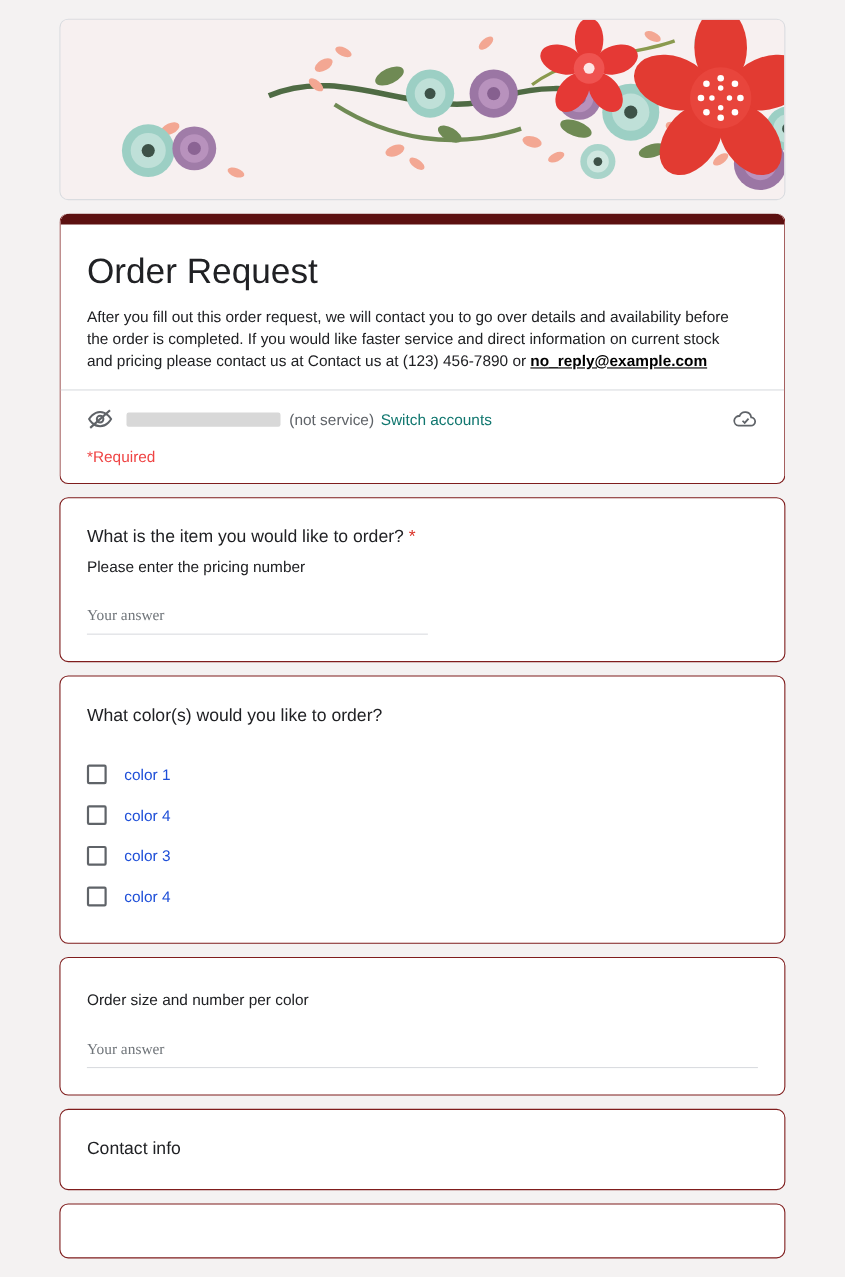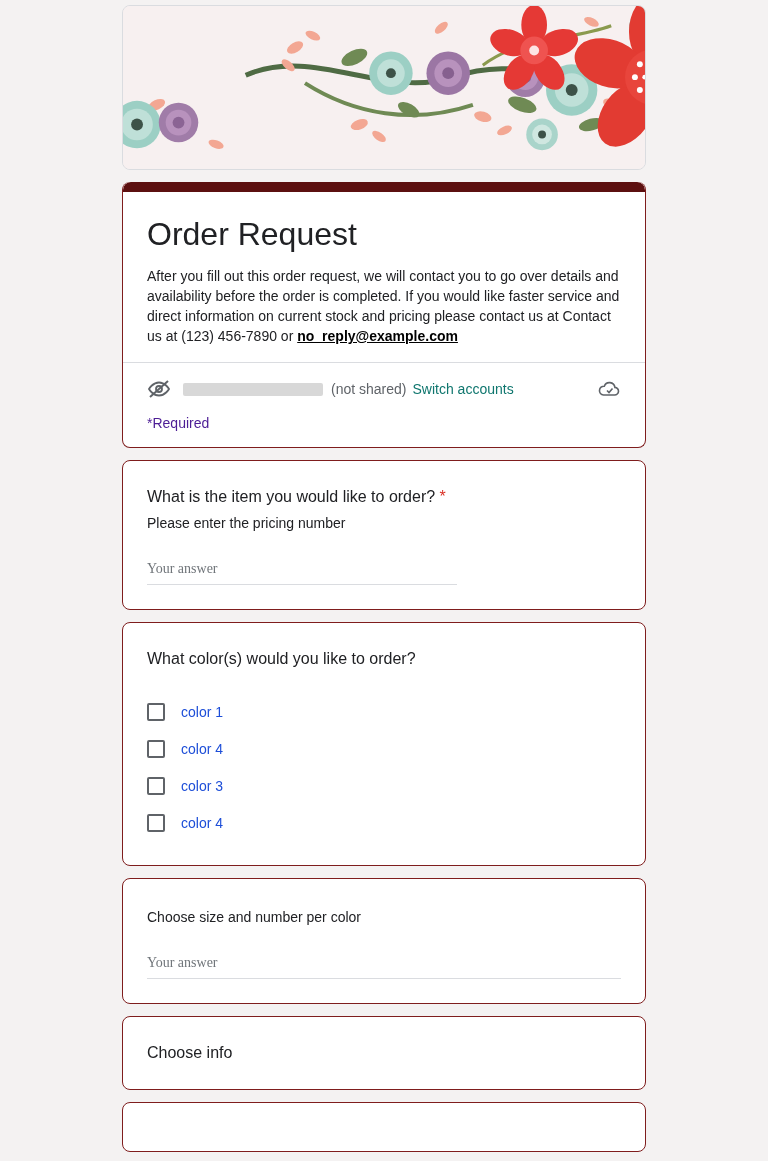--- a/index.html
+++ b/index.html
@@ -13,22 +13,22 @@
   body {
     width: 768px;
     min-height: 1161px;
     background: #f4f2f2;
   }
   .page {
     width: 768px;
     padding: 0;
   }
   .form-wrap {
-    width: 524px;
-    margin: 0 auto;
+    width: 660px;
+    margin: 12px auto;
     padding-top: 5px;
   }
 
   
   .banner {
     height: 165px;
     border: 1px solid #dadce0;
     border-radius: 8px;
     background: #f7f0f0;
     overflow: hidden;
@@ -98,21 +98,21 @@
     color: #5f6368;
     margin-right: 6px;
   }
   .switch-link {
     font-size: 14px;
     color: #0f766e;
     cursor: pointer;
   }
   .cloud-icon { margin-left: auto; width: 24px; height: 24px; }
   .required-note {
-    color: #4c1d95;
+    color: #ef4444;
     font-size: 14px;
     padding: 10px 0 16px 0;
   }
 
   
   .q-title {
     font-size: 16px;
     color: #202124;
     line-height: 24px;
     margin: 0;
@@ -299,21 +299,21 @@
 
         <div class="acct-row">
           <span class="eye-icon">
             <svg viewBox="0 0 24 24" width="24" height="24" fill="none" stroke="#5f6368" stroke-width="1.8">
               <path d="M2 12s3.6-6.5 10-6.5S22 12 22 12s-3.6 6.5-10 6.5S2 12 2 12z"></path>
               <circle cx="12" cy="12" r="3"></circle>
               <line x1="3" y1="20" x2="21" y2="4" stroke="#5f6368" stroke-width="2"></line>
             </svg>
           </span>
           <span class="redacted"></span>
-          <span class="not-shared">(not shared)</span>
+          <span class="not-shared">(not service)</span>
           <span class="switch-link">Switch accounts</span>
           <span class="cloud-icon">
             <svg viewBox="0 0 24 24" width="24" height="24" fill="none" stroke="#5f6368" stroke-width="1.6">
               <path d="M6.5 18h11a3.8 3.8 0 0 0 .4-7.6A5.5 5.5 0 0 0 7.3 9.2 4.4 4.4 0 0 0 6.5 18z"></path>
               <path d="M10 13.5l2 2 3.5-4"></path>
             </svg>
           </span>
         </div>
         <div class="required-note">*Required</div>
       </div>
@@ -341,24 +341,24 @@
           <span class="opt-label">color 3</span>
         </div>
         <div class="opt-row">
           <span class="checkbox"></span>
           <span class="opt-label">color 4</span>
         </div>
       </div>
     </div>
 
     <div class="card">
-      <p class="q-sub">Choose size and number per color</p>
+      <p class="q-sub">Order size and number per color</p>
       <input class="answer-line wide" type="text" placeholder="Your answer" style="">
     </div>
 
     <div class="card section-card">
-      <p class="q-title">Choose info</p>
+      <p class="q-title">Contact info</p>
     </div>
 
     <div class="card" style="height:40px;"></div>
 
   </div>
 </div>
 
 </body></html>

